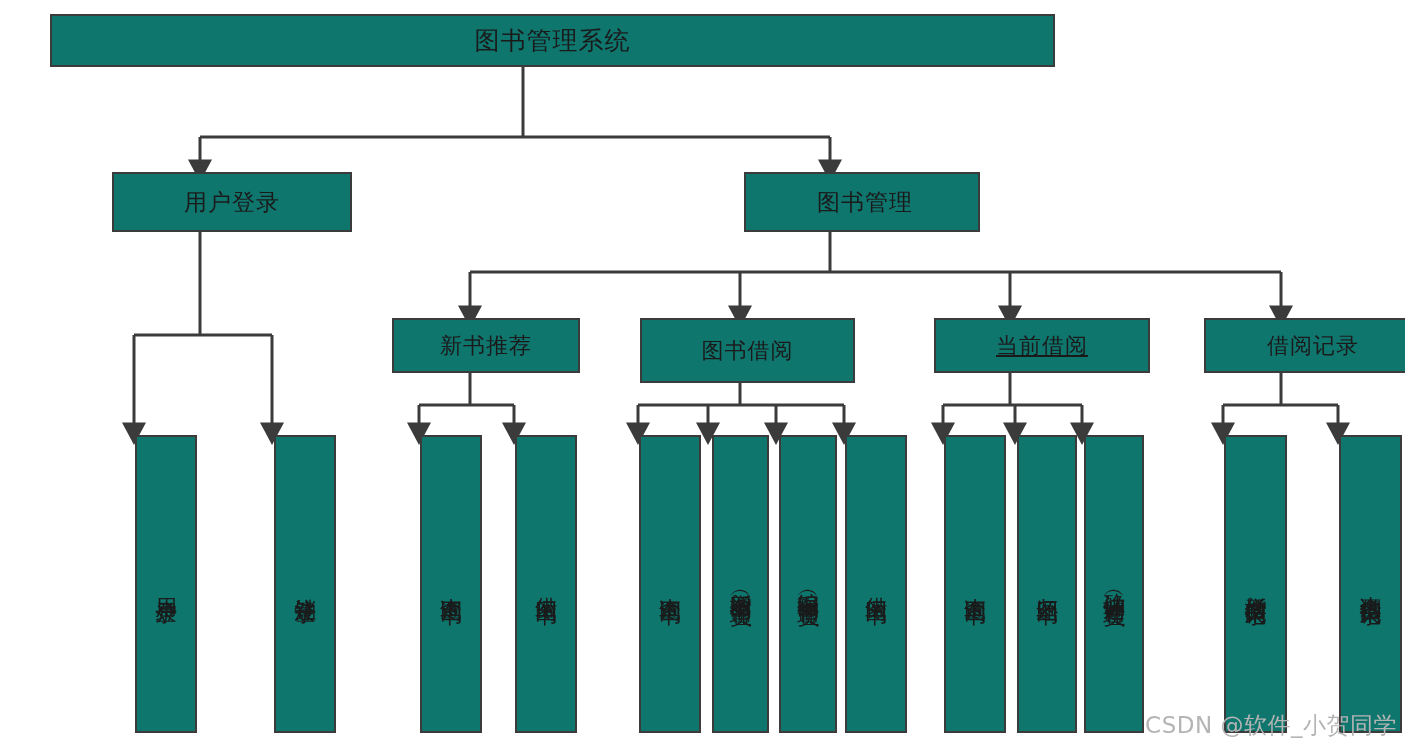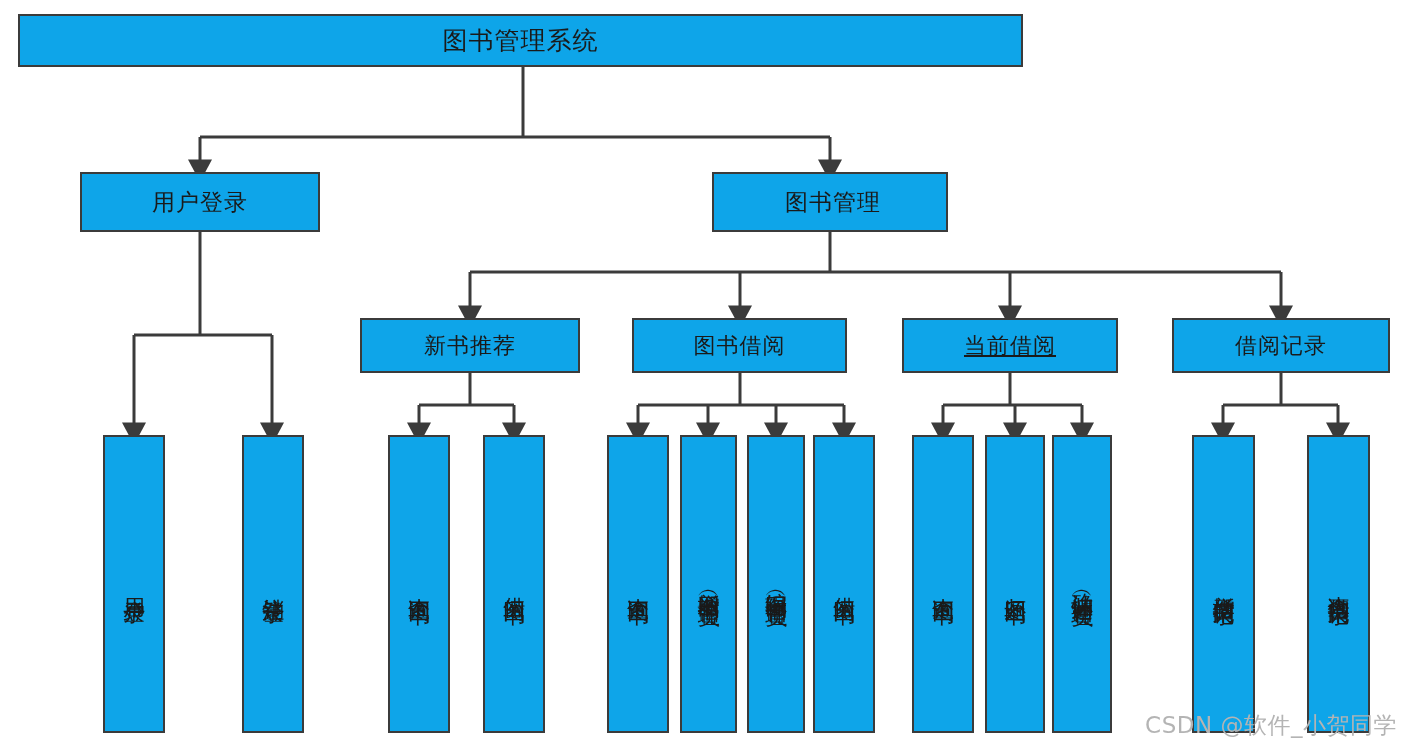--- a/index.html
+++ b/index.html
@@ -23,26 +23,27 @@
     position: absolute;
     left: 0;
     top: 0;
     width: 1405px;
     height: 747px;
     pointer-events: none;
   }
   .node {
     position: absolute;
     box-sizing: border-box;
-    background: #0ea5e9;
+    background: #0f766e;
     border: 2px solid #3b3b3b;
     display: flex;
     align-items: center;
     justify-content: center;
     z-index: 2;
+    margin-left: 32px;
   }
   .node-label {
     display: block;
     text-align: center;
     color: #1a1a1a;
     letter-spacing: 1px;
     white-space: nowrap;
   }
   .node.root .node-label {
     font-size: 25px;
@@ -137,24 +138,24 @@
     <span class="node-label">图书管理系统</span>
   </div>
 
   <div class="node level1" style="left:80px; top:172px; width:240px; height:60px;">
     <span class="node-label">用户登录</span>
   </div>
   <div class="node level1" style="left:712px; top:172px; width:236px; height:60px;padding-left:6px;">
     <span class="node-label">图书管理</span>
   </div>
 
-  <div class="node level2" style="left:360px; top:318px; width:220px; height:55px;">
+  <div class="node level2" style="left:360px; top:318px; width:188px; height:55px;">
     <span class="node-label">新书推荐</span>
   </div>
-  <div class="node level2" style="left:632px; top:318px; width:215px; height:55px;">
+  <div class="node level2" style="left:608px; top:318px; width:215px; height:65px;">
     <span class="node-label">图书借阅</span>
   </div>
   <div class="node level2" style="left:902px; top:318px; width:216px; height:55px;text-decoration:underline;">
     <span class="node-label">当前借阅</span>
   </div>
   <div class="node level2" style="left:1172px; top:318px; width:218px; height:55px;">
     <span class="node-label">借阅记录</span>
   </div>
 
   <div class="node leaf" style="left:103px; top:435px; width:62px; height:298px;">

